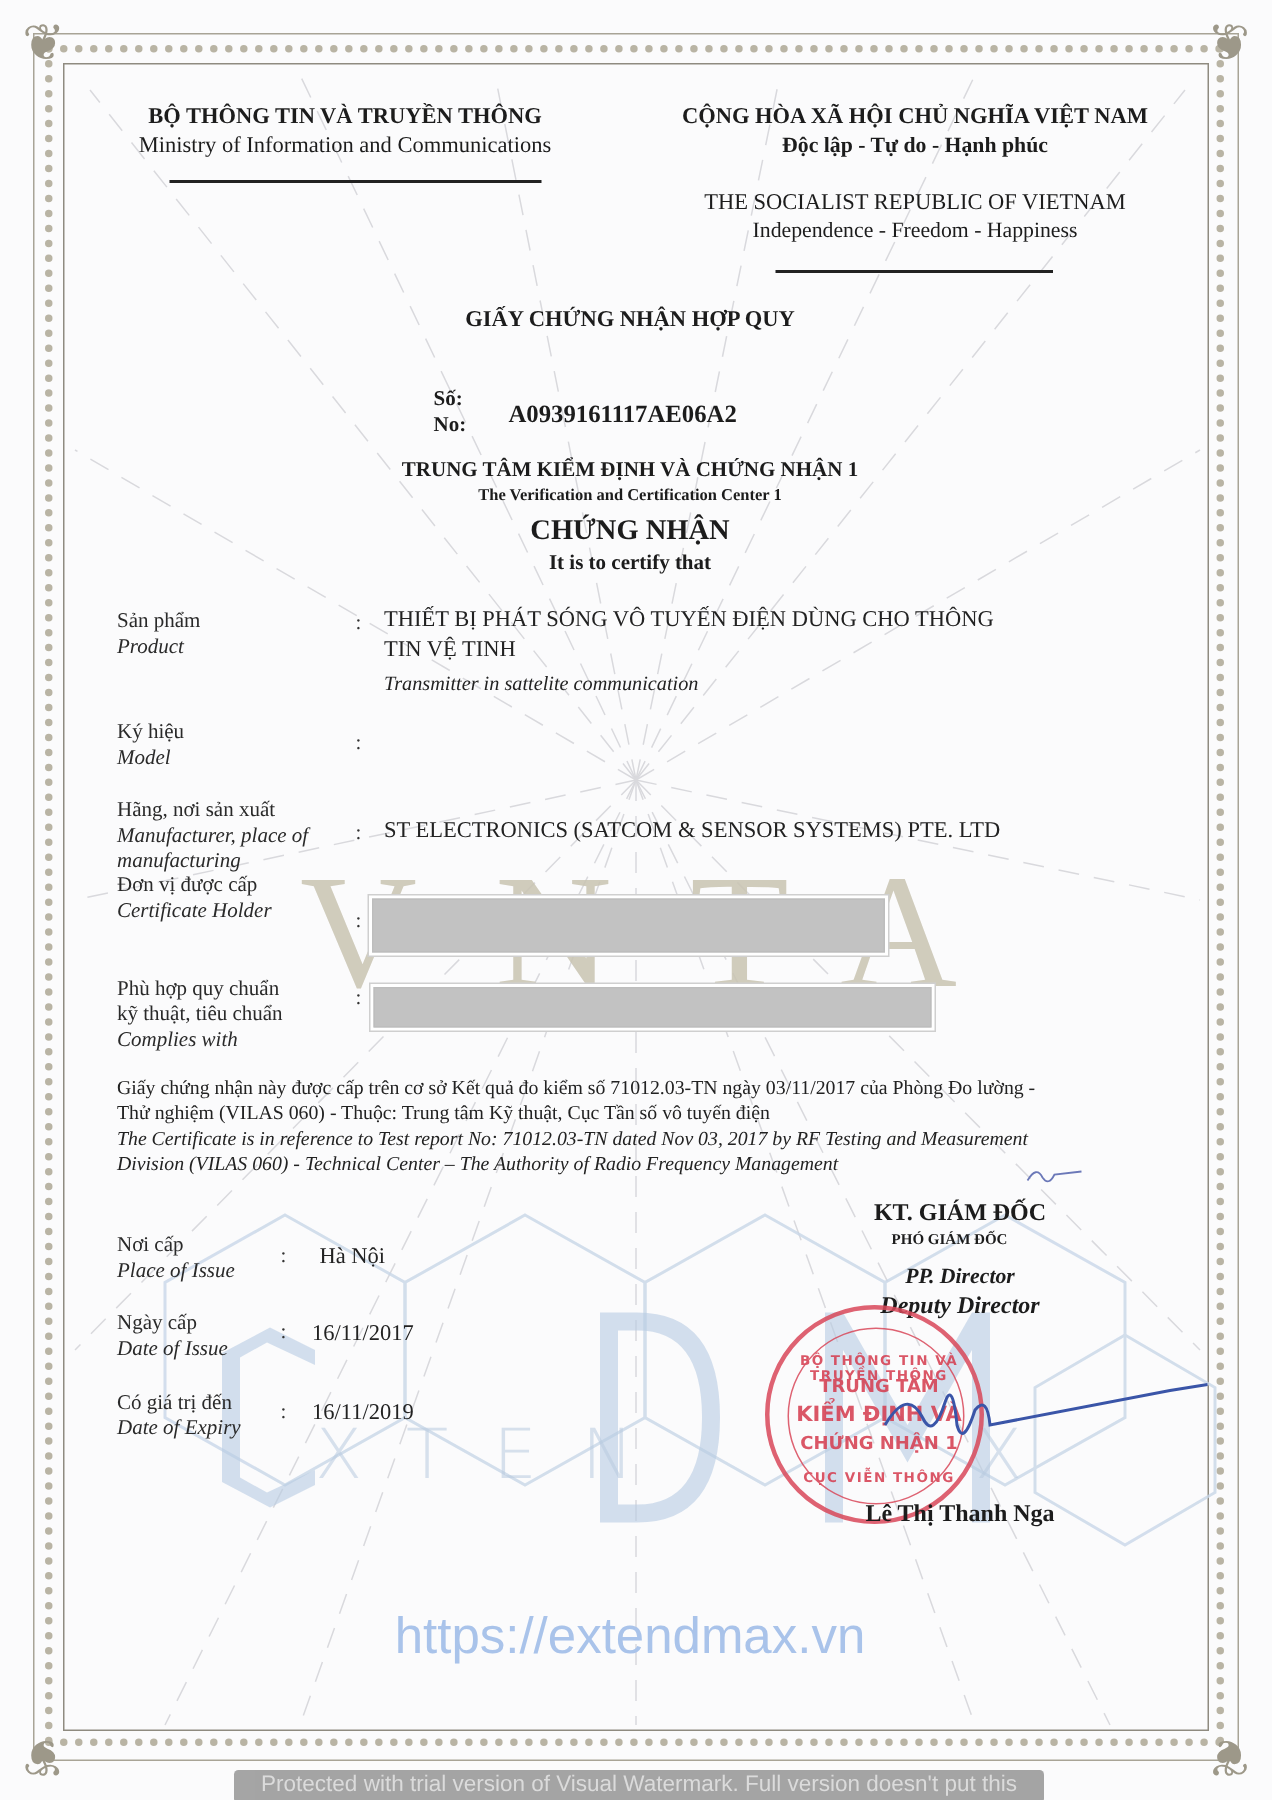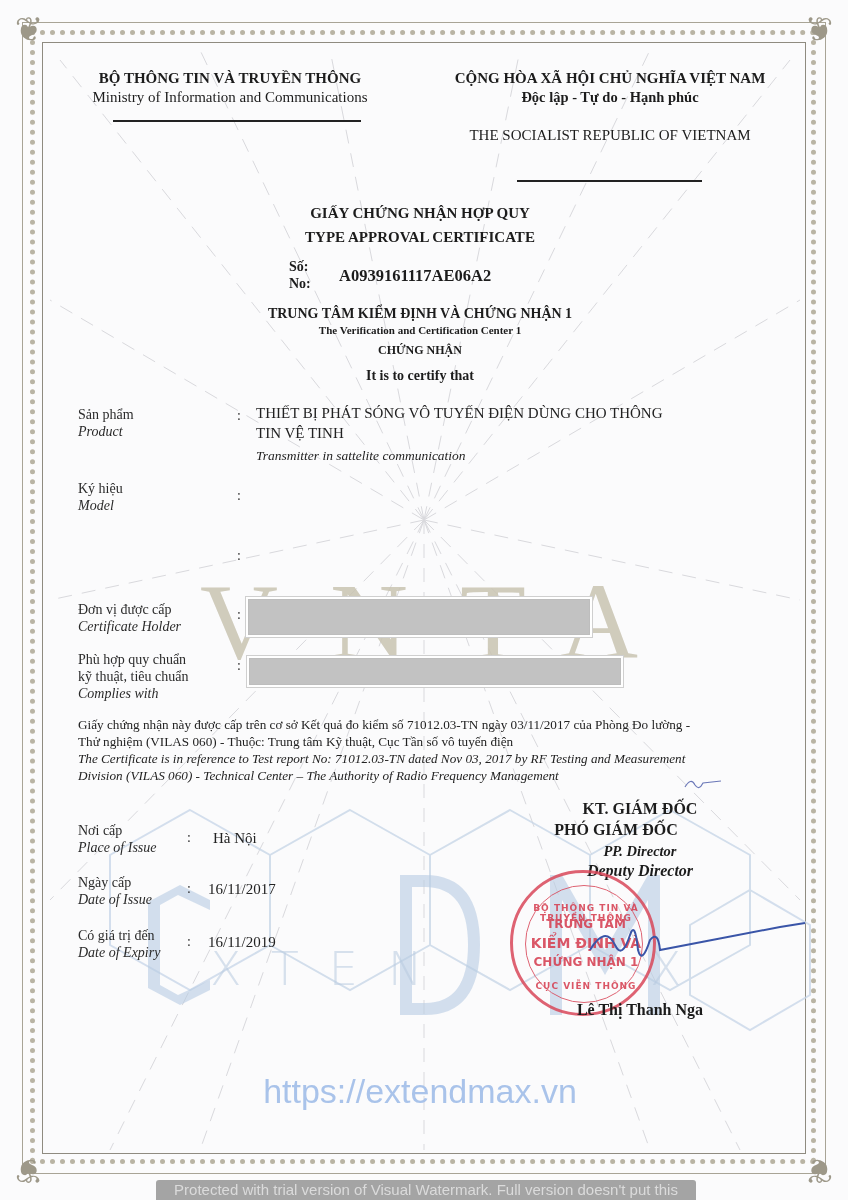--- a/index.html
+++ b/index.html
@@ -90,53 +90,59 @@
   </div>
   <div class="wm-big" style="left:650px;top:942px;font-size:46px;">X</div>
 
   <div class="abs c b" style="left:60px;top:70px;width:340px;font-size:15px;">BỘ THÔNG TIN VÀ TRUYỀN THÔNG</div>
   <div class="abs c" style="left:60px;top:89px;width:340px;font-size:15px;">Ministry of Information and Communications</div>
   <div class="rule" style="left:113px;top:120px;width:248px;"></div>
 
   <div class="abs c b" style="left:420px;top:70px;width:380px;font-size:15px;">CỘNG HÒA XÃ HỘI CHỦ NGHĨA VIỆT NAM</div>
   <div class="abs c b" style="left:420px;top:89px;width:380px;font-size:14.5px;">Độc lập - Tự do - Hạnh phúc</div>
   <div class="abs c" style="left:420px;top:127px;width:380px;font-size:15px;">THE SOCIALIST REPUBLIC OF VIETNAM</div>
+  <div class="abs c" style="left:420px;top:146px;width:380px;font-size:14.5px;">Independence - Freedom - Happiness</div>
   <div class="rule" style="left:517px;top:180px;width:185px;"></div>
 
   <div class="abs c b" style="left:200px;top:205px;width:440px;font-size:15px;font-family:Liberation Serif, serif;">GIẤY CHỨNG NHẬN HỢP QUY</div>
-  <div class="abs c b" style="left:200px;top:229px;width:440px;font-size:15px;">TYPE APPROVAL CERTIFICATE</div>
   <div class="abs b" style="left:289px;top:258px;font-size:14px;line-height:17px;">
     <div>Số:</div>
     <div>No:</div>
   </div>
   <div class="abs b" style="left:339px;top:266px;font-size:16.5px;">A0939161117AE06A2</div>
 
   <div class="abs c b" style="left:160px;top:306px;width:520px;font-size:14px;">TRUNG TÂM KIỂM ĐỊNH VÀ CHỨNG NHẬN 1</div>
   <div class="abs c b" style="left:160px;top:324px;width:520px;font-size:11px;">The Verification and Certification Center 1</div>
-  <div class="abs c b" style="left:160px;top:343px;width:520px;font-size:12px;">CHỨNG NHẬN</div>
+  <div class="abs c b" style="left:160px;top:343px;width:520px;font-size:19px;">CHỨNG NHẬN</div>
   <div class="abs c b" style="left:160px;top:368px;width:520px;font-size:14px;">It is to certify that</div>
 
   <div class="lbl" style="top:406px;">
     <div>Sản phẩm</div>
     <div class="en">Product</div>
   </div>
   <div class="colon" style="left:237px;top:408px;">:</div>
   <div class="val" style="left:256px;top:405px;">THIẾT BỊ PHÁT SÓNG VÔ TUYẾN ĐIỆN DÙNG CHO THÔNG</div>
   <div class="val" style="left:256px;top:425px;">TIN VỆ TINH</div>
   <div class="val i" style="left:256px;top:448px;font-size:13.5px;">Transmitter in sattelite communication</div>
 
   <div class="lbl" style="top:480px;">
     <div>Ký hiệu</div>
     <div class="en">Model</div>
   </div>
   <div class="colon" style="left:237px;top:488px;">:</div>
 
+  <div class="lbl" style="top:532px;">
+    <div>Hãng, nơi sản xuất</div>
+    <div class="en">Manufacturer, place of</div>
+    <div class="en">manufacturing</div>
+  </div>
   <div class="colon" style="left:237px;top:548px;">:</div>
-
-  <div class="lbl" style="top:601px;">
+  <div class="val" style="left:256px;top:546px;">ST ELECTRONICS (SATCOM &amp; SENSOR SYSTEMS) PTE. LTD</div>
+
+  <div class="lbl" style="top:582px;">
     <div>Đơn vị được cấp</div>
     <div class="en">Certificate Holder</div>
   </div>
   <div class="colon" style="left:237px;top:607px;">:</div>
   <div class="redact" style="left:248px;top:599px;width:340px;height:34px;"></div>
 
   <div class="lbl" style="top:651px;">
     <div>Phù hợp quy chuẩn</div>
     <div>kỹ thuật, tiêu chuẩn</div>
     <div class="en">Complies with</div>
@@ -166,21 +172,21 @@
   <div class="val" style="left:208px;top:881px;">16/11/2017</div>
 
   <div class="lbl" style="top:927px;">
     <div>Có giá trị đến</div>
     <div class="en">Date of Expiry</div>
   </div>
   <div class="colon" style="left:187px;top:934px;">:</div>
   <div class="val" style="left:208px;top:934px;">16/11/2019</div>
 
   <div class="abs c b" style="left:520px;top:800px;width:240px;font-size:16px;">KT. GIÁM ĐỐC</div>
-  <div class="abs c b" style="left:496px;top:821px;width:240px;font-size:16px;">PHÓ GIÁM ĐỐC</div>
+  <div class="abs c b" style="left:513px;top:821px;width:240px;font-size:10px;">PHÓ GIÁM ĐỐC</div>
   <div class="abs c b i" style="left:520px;top:843px;width:240px;font-size:14.5px;">PP. Director</div>
   <div class="abs c b i" style="left:520px;top:862px;width:240px;font-size:16px;">Deputy Director</div>
 
   <div class="stamp">
     <div class="ring"></div>
     <div class="t" style="top:30px;font-size:9px;letter-spacing:1px;">BỘ THÔNG TIN VÀ TRUYỀN THÔNG</div>
     <div class="t" style="top:44px;font-size:12px;">TRUNG TÂM</div>
     <div class="t" style="top:62px;font-size:14px;">KIỂM ĐỊNH VÀ</div>
     <div class="t" style="top:82px;font-size:12px;">CHỨNG NHẬN 1</div>
     <div class="t" style="top:108px;font-size:9px;letter-spacing:1px;">CỤC VIỄN THÔNG</div>

